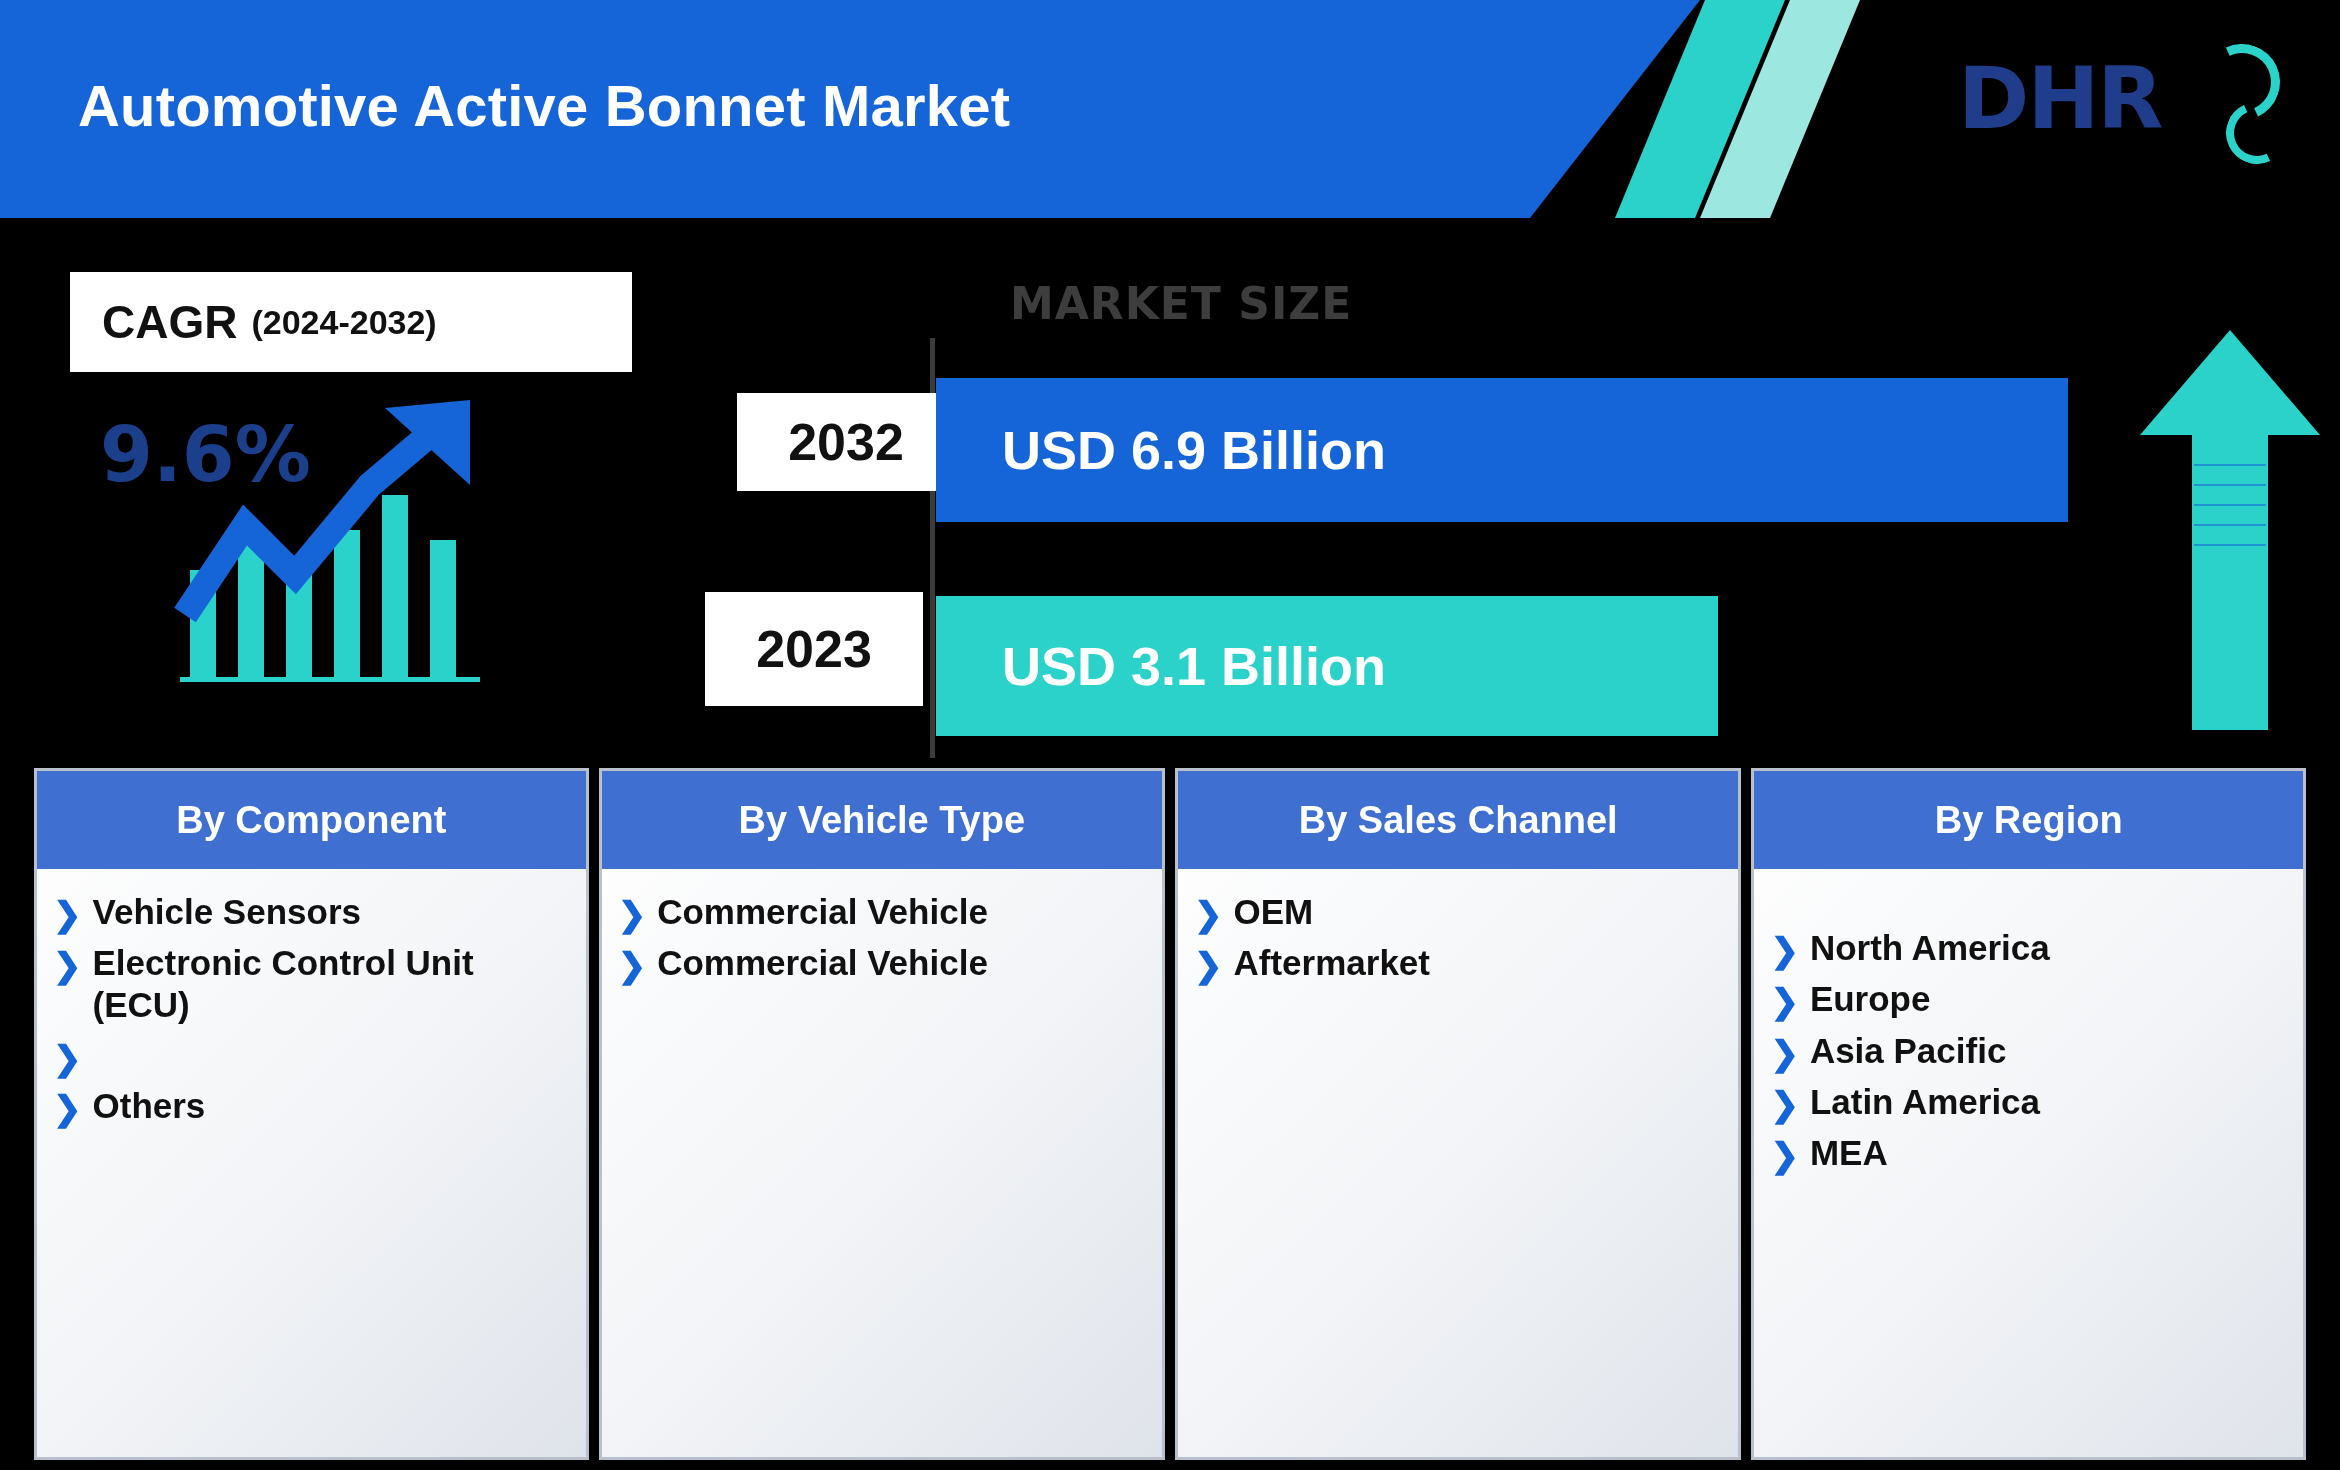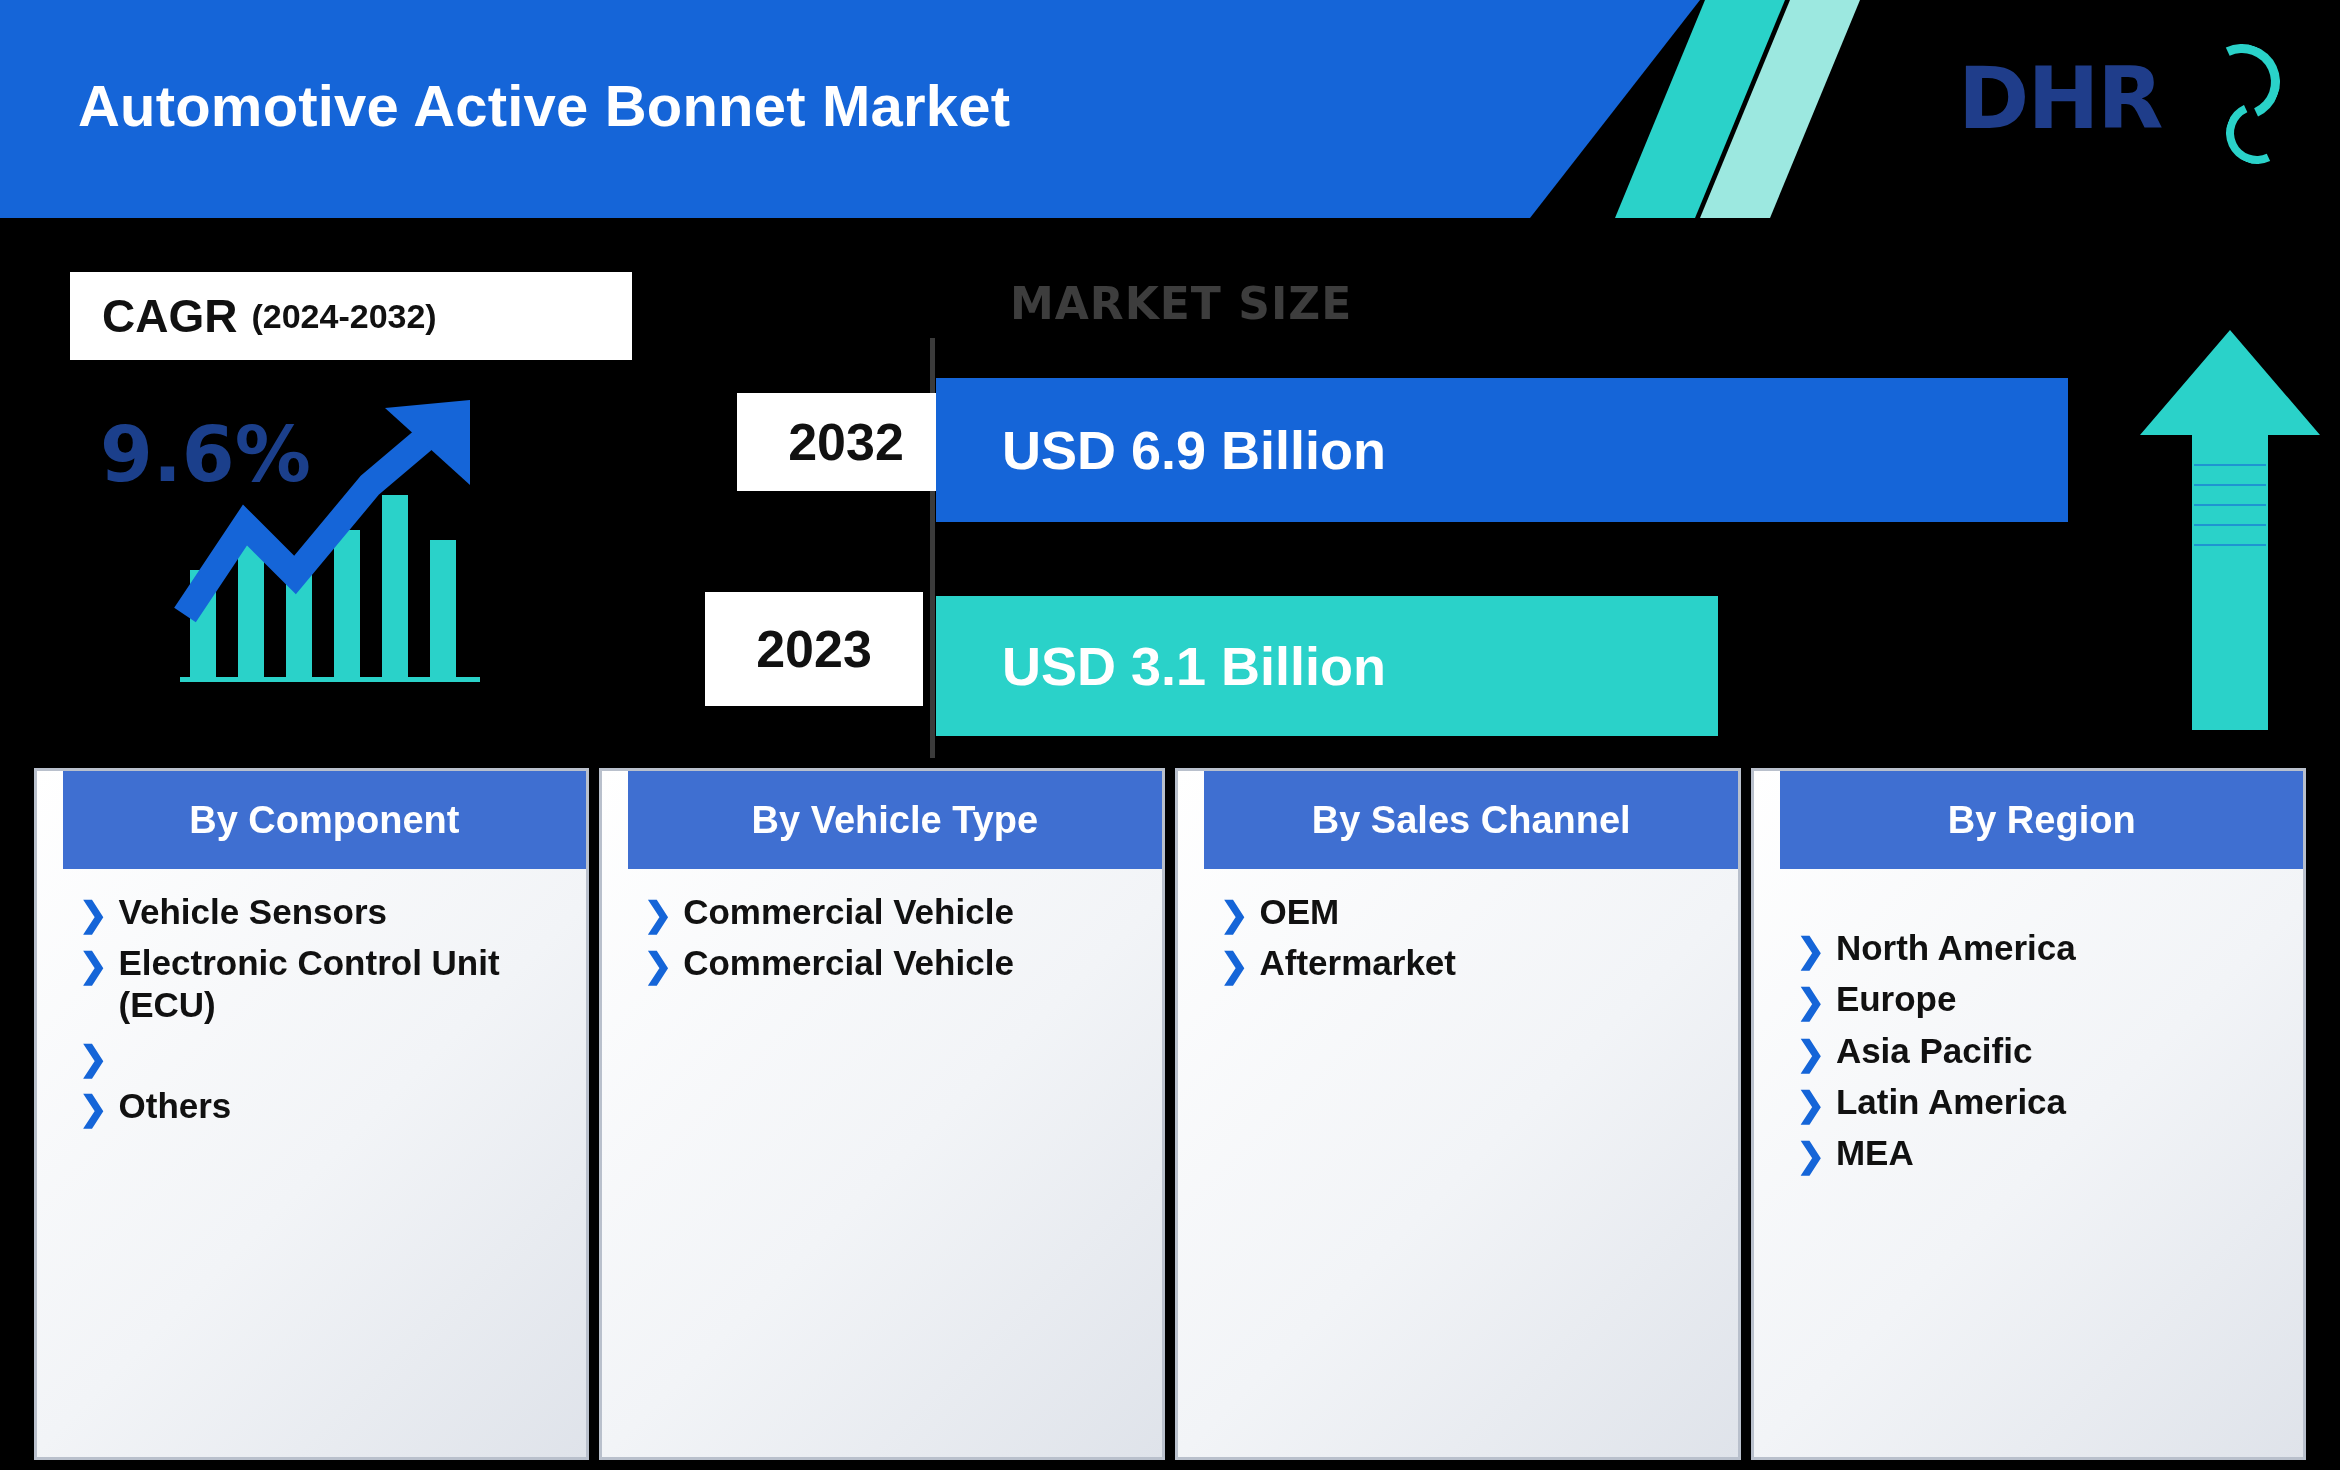--- a/index.html
+++ b/index.html
@@ -92,21 +92,21 @@
     border-right-color: transparent;
     border-top-color: transparent;
     transform: rotate(20deg);
   }
 
   
   .cagr-box {
     position: absolute;
     left: 70px; top: 272px;
     width: 562px;
-    height: 88px;
+    height: 100px;
     background: #ffffff;
     display: flex;
     align-items: center;
     padding-left: 32px;
     box-sizing: border-box;
   }
   .cagr-label {
     font-size: 46px;
     font-weight: bold;
     color: #111111;
@@ -250,21 +250,20 @@
     display: flex;
     gap: 10px;
   }
   .col {
     position: relative;
     background: linear-gradient(135deg, #ffffff 0%, #f2f4f7 55%, #dfe3ea 100%);
     border: 3px solid #b9c0cc;
     box-sizing: border-box;
     display: flex;
     flex-direction: column;
-    padding-left: 26px;
   }
   .col-1 { width: 566px; }
   .col-2 { width: 578px; }
   .col-3 { width: 578px; }
   .col-4 { width: 566px; gap: 36px; }
 
   .col-head {
     height: 98px;
     background: #3f6fd1;
     display: flex;

